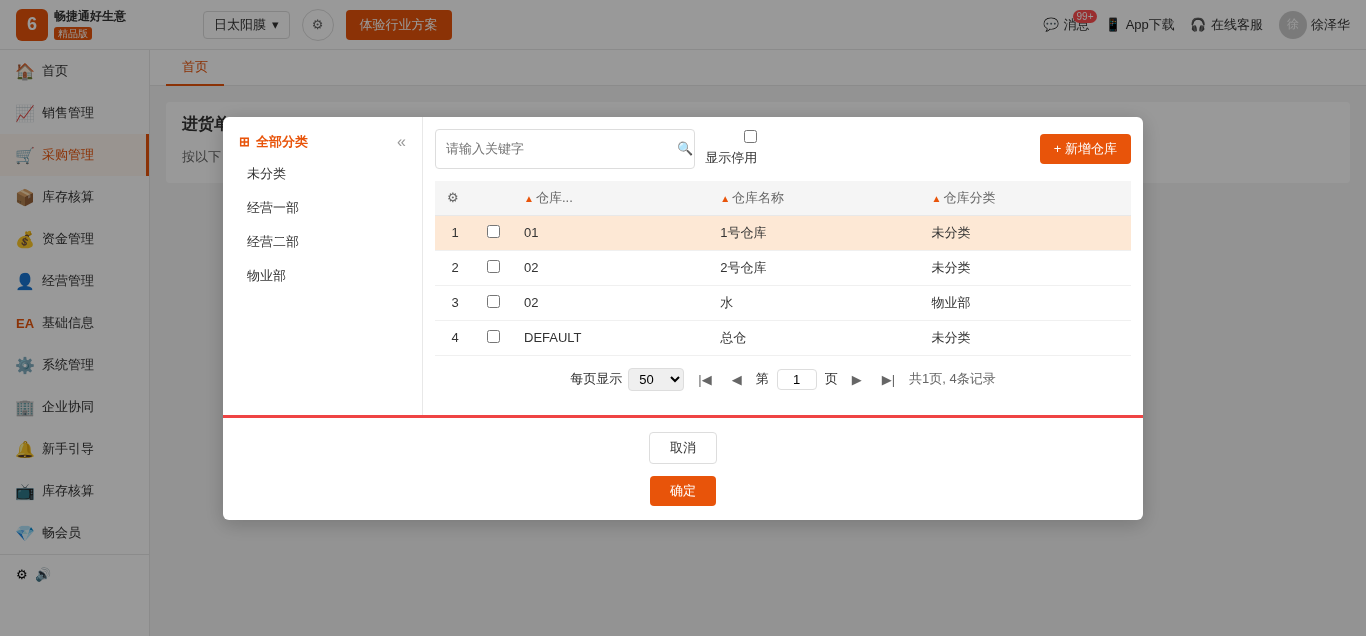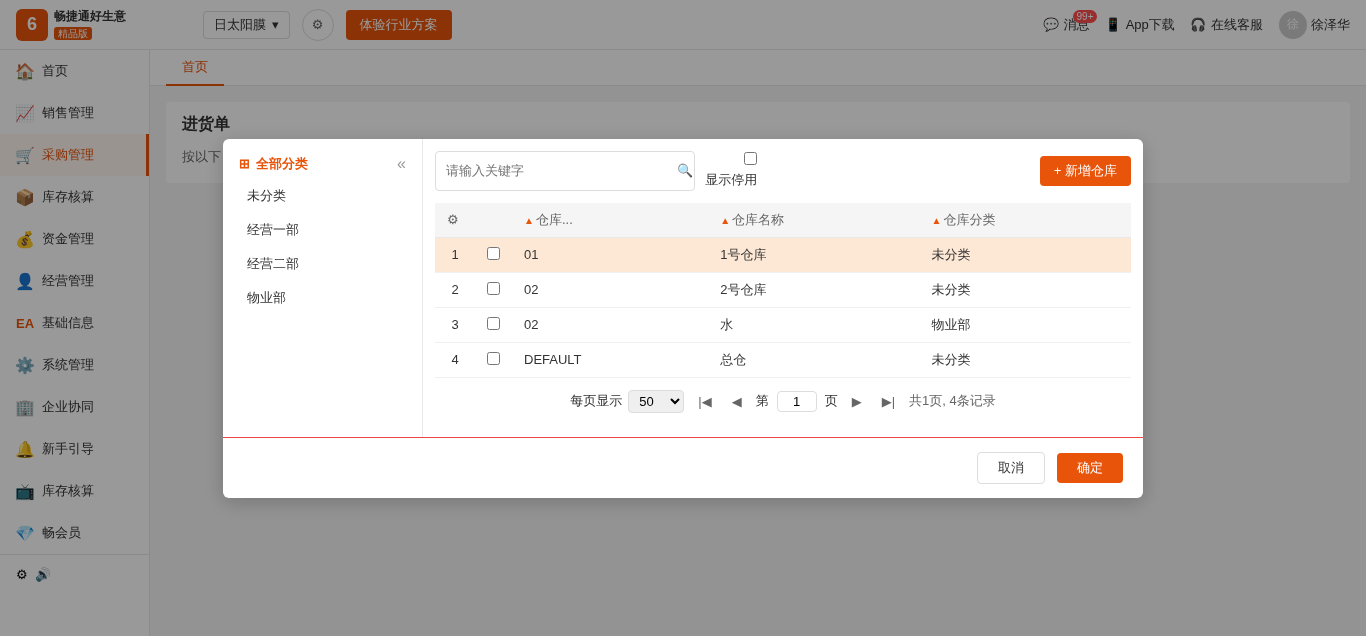--- a/index.html
+++ b/index.html
@@ -67,21 +67,21 @@
 
     
     .pagination { display: flex; align-items: center; justify-content: center; gap: 8px; padding: 12px 0; font-size: 13px; color: #333; margin-top: auto; }
     .per-page { display: flex; align-items: center; gap: 6px; }
     .per-page-select { border: 1px solid #ddd; border-radius: 4px; padding: 2px 6px; font-size: 13px; }
     .page-nav { cursor: pointer; color: #666; padding: 2px 6px; }
     .page-input { width: 40px; border: 1px solid #ddd; border-radius: 4px; padding: 2px 6px; text-align: center; font-size: 13px; }
     .page-info { color: #666; }
 
     
-    .dialog-footer { padding: 14px 20px; border-top: 1px solid #ef4444; display: flex; align-items: center; justify-content: flex-end; gap: 12px; }
+    .dialog-footer { padding: 14px 20px; border-top: 3px solid #ef4444; display: flex; align-items: center; justify-content: flex-end; gap: 12px; flex-direction: column; }
     .cancel-btn { padding: 6px 20px; border: 1px solid #ddd; border-radius: 4px; background: #fff; cursor: pointer; color: #333; font-size: 13px; }
     .confirm-btn { padding: 6px 20px; border: none; border-radius: 4px; background: #e8540a; color: #fff; cursor: pointer; font-size: 13px; }
 
     
     .top-nav { display: flex; align-items: center; background: #fff; padding: 0 16px; border-bottom: 1px solid #e8e8e8; height: 36px; }
     .top-nav-tab { padding: 8px 16px; cursor: pointer; font-size: 13px; color: #666; border-bottom: 2px solid transparent; margin-bottom: -1px; }
     .top-nav-tab.active { color: #e8540a; border-bottom-color: #e8540a; }
 
     
     .page-header { background: #fff; padding: 12px 16px; margin-bottom: 12px; border-radius: 4px; }

